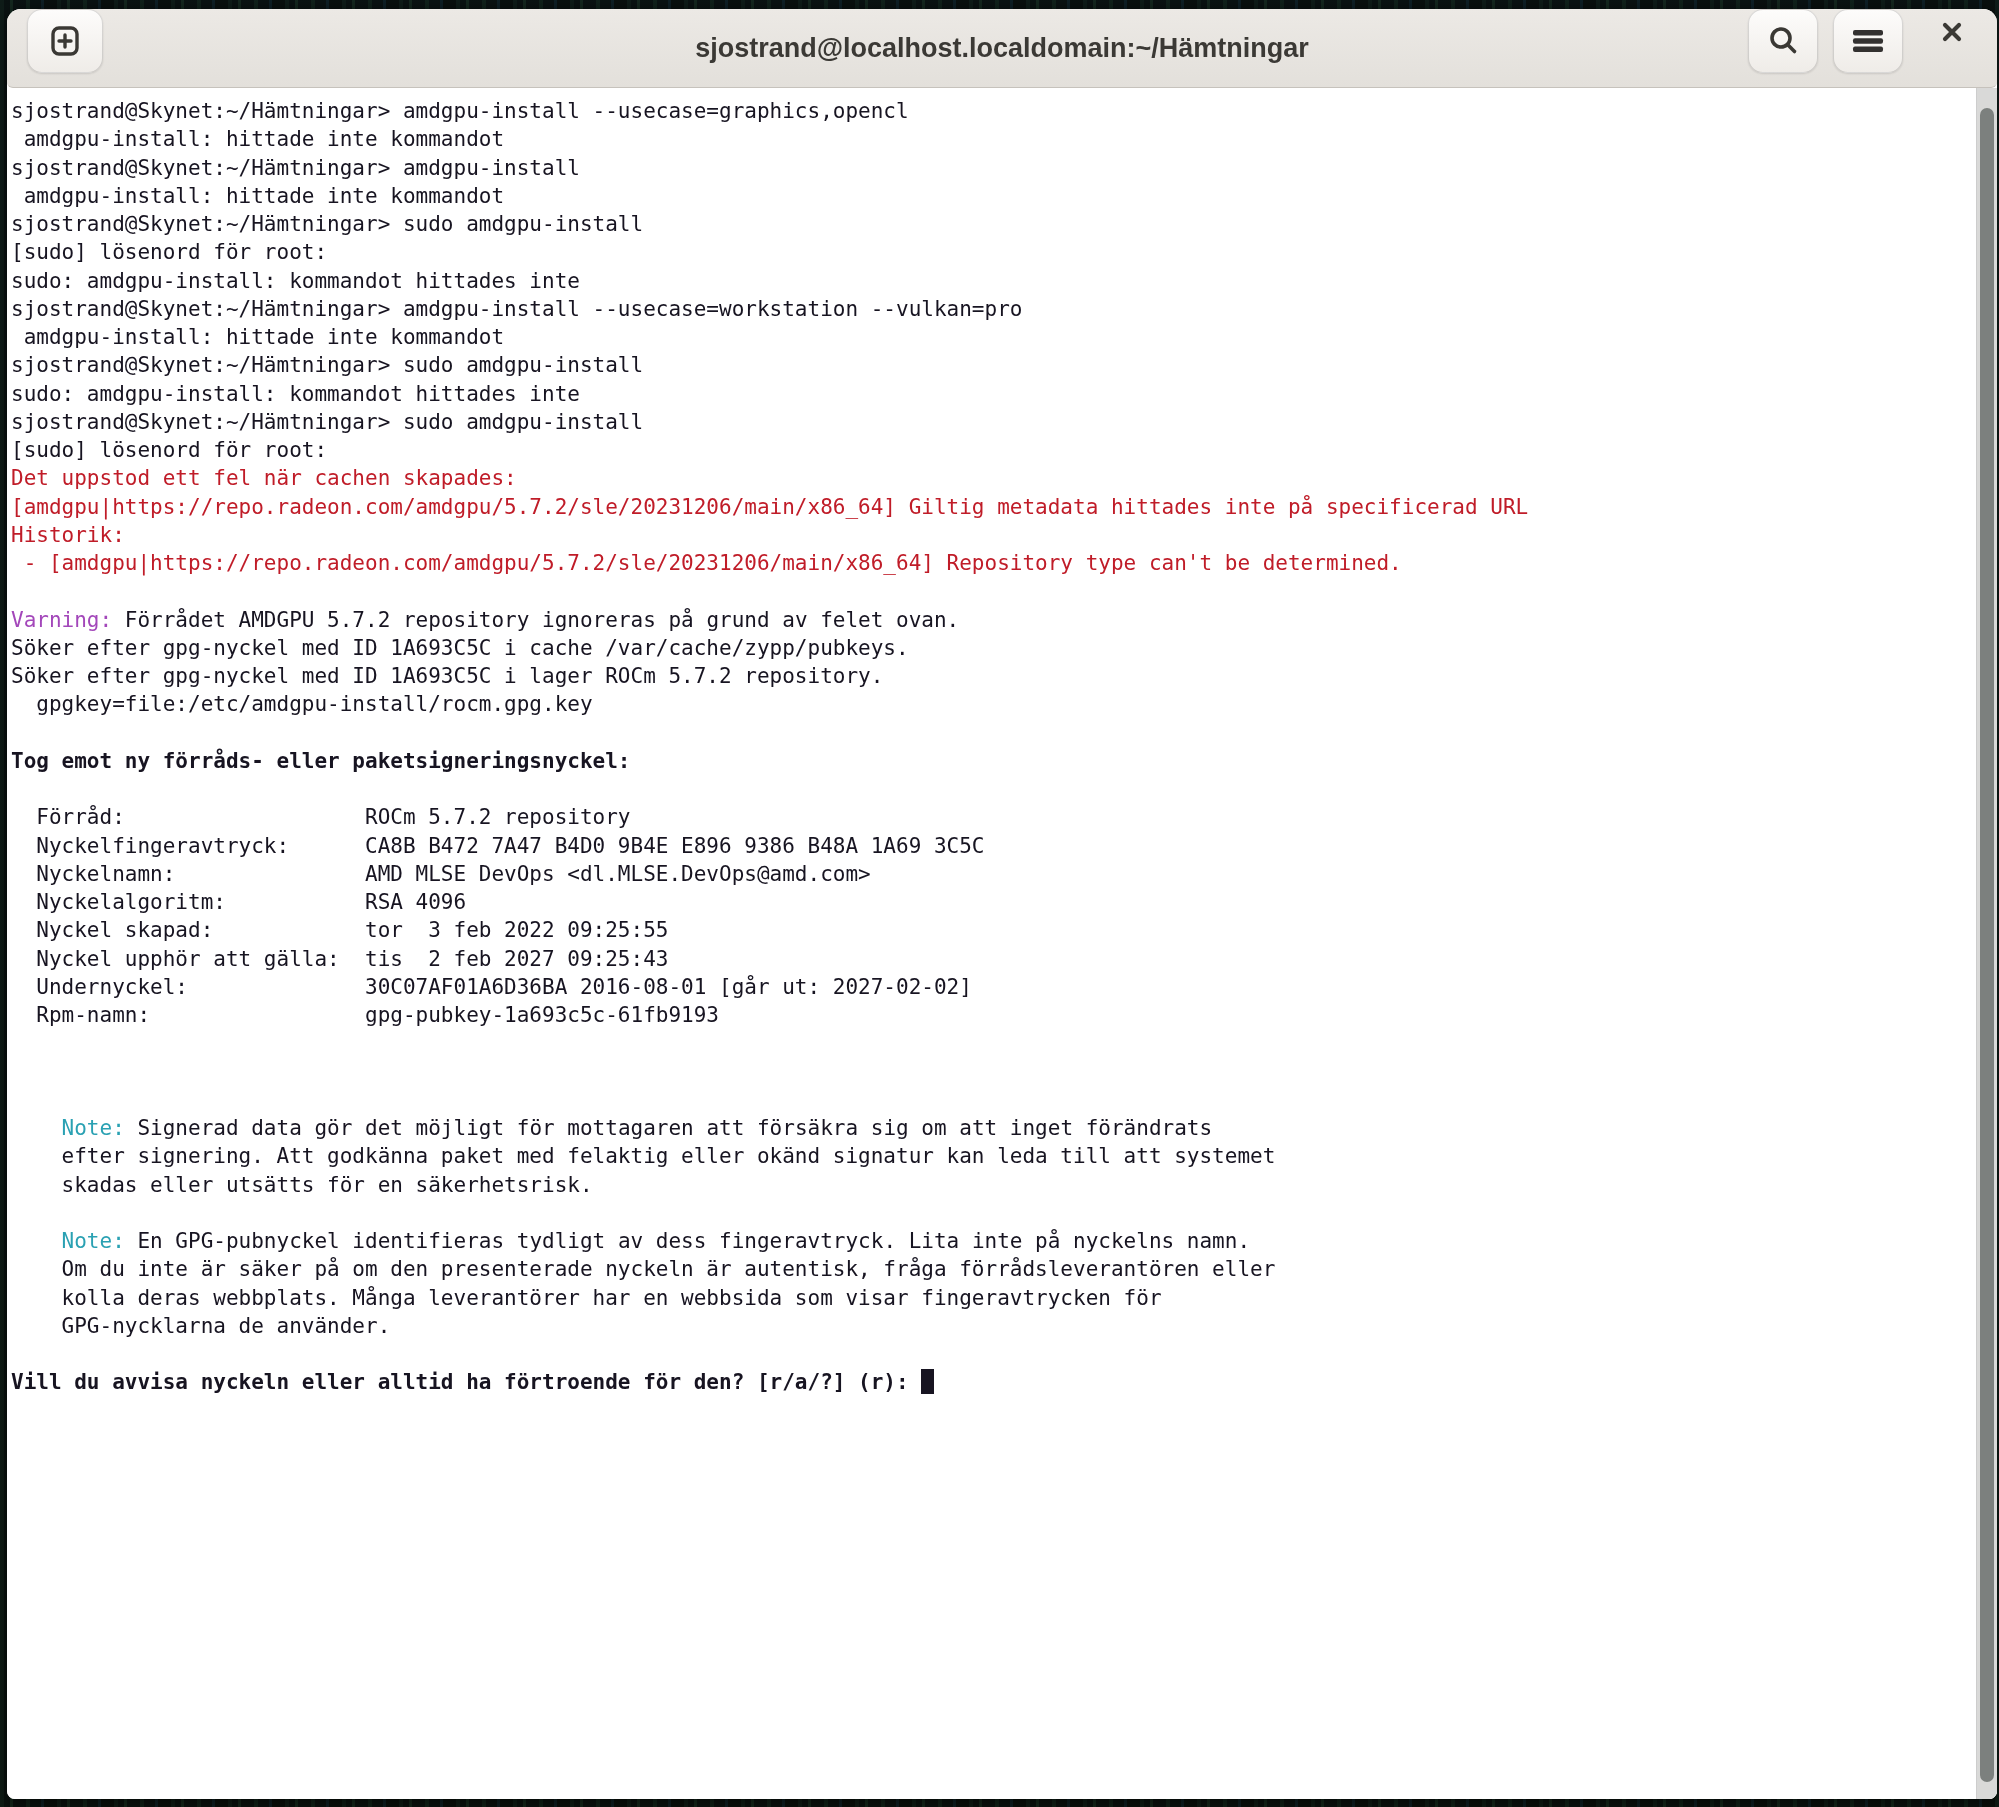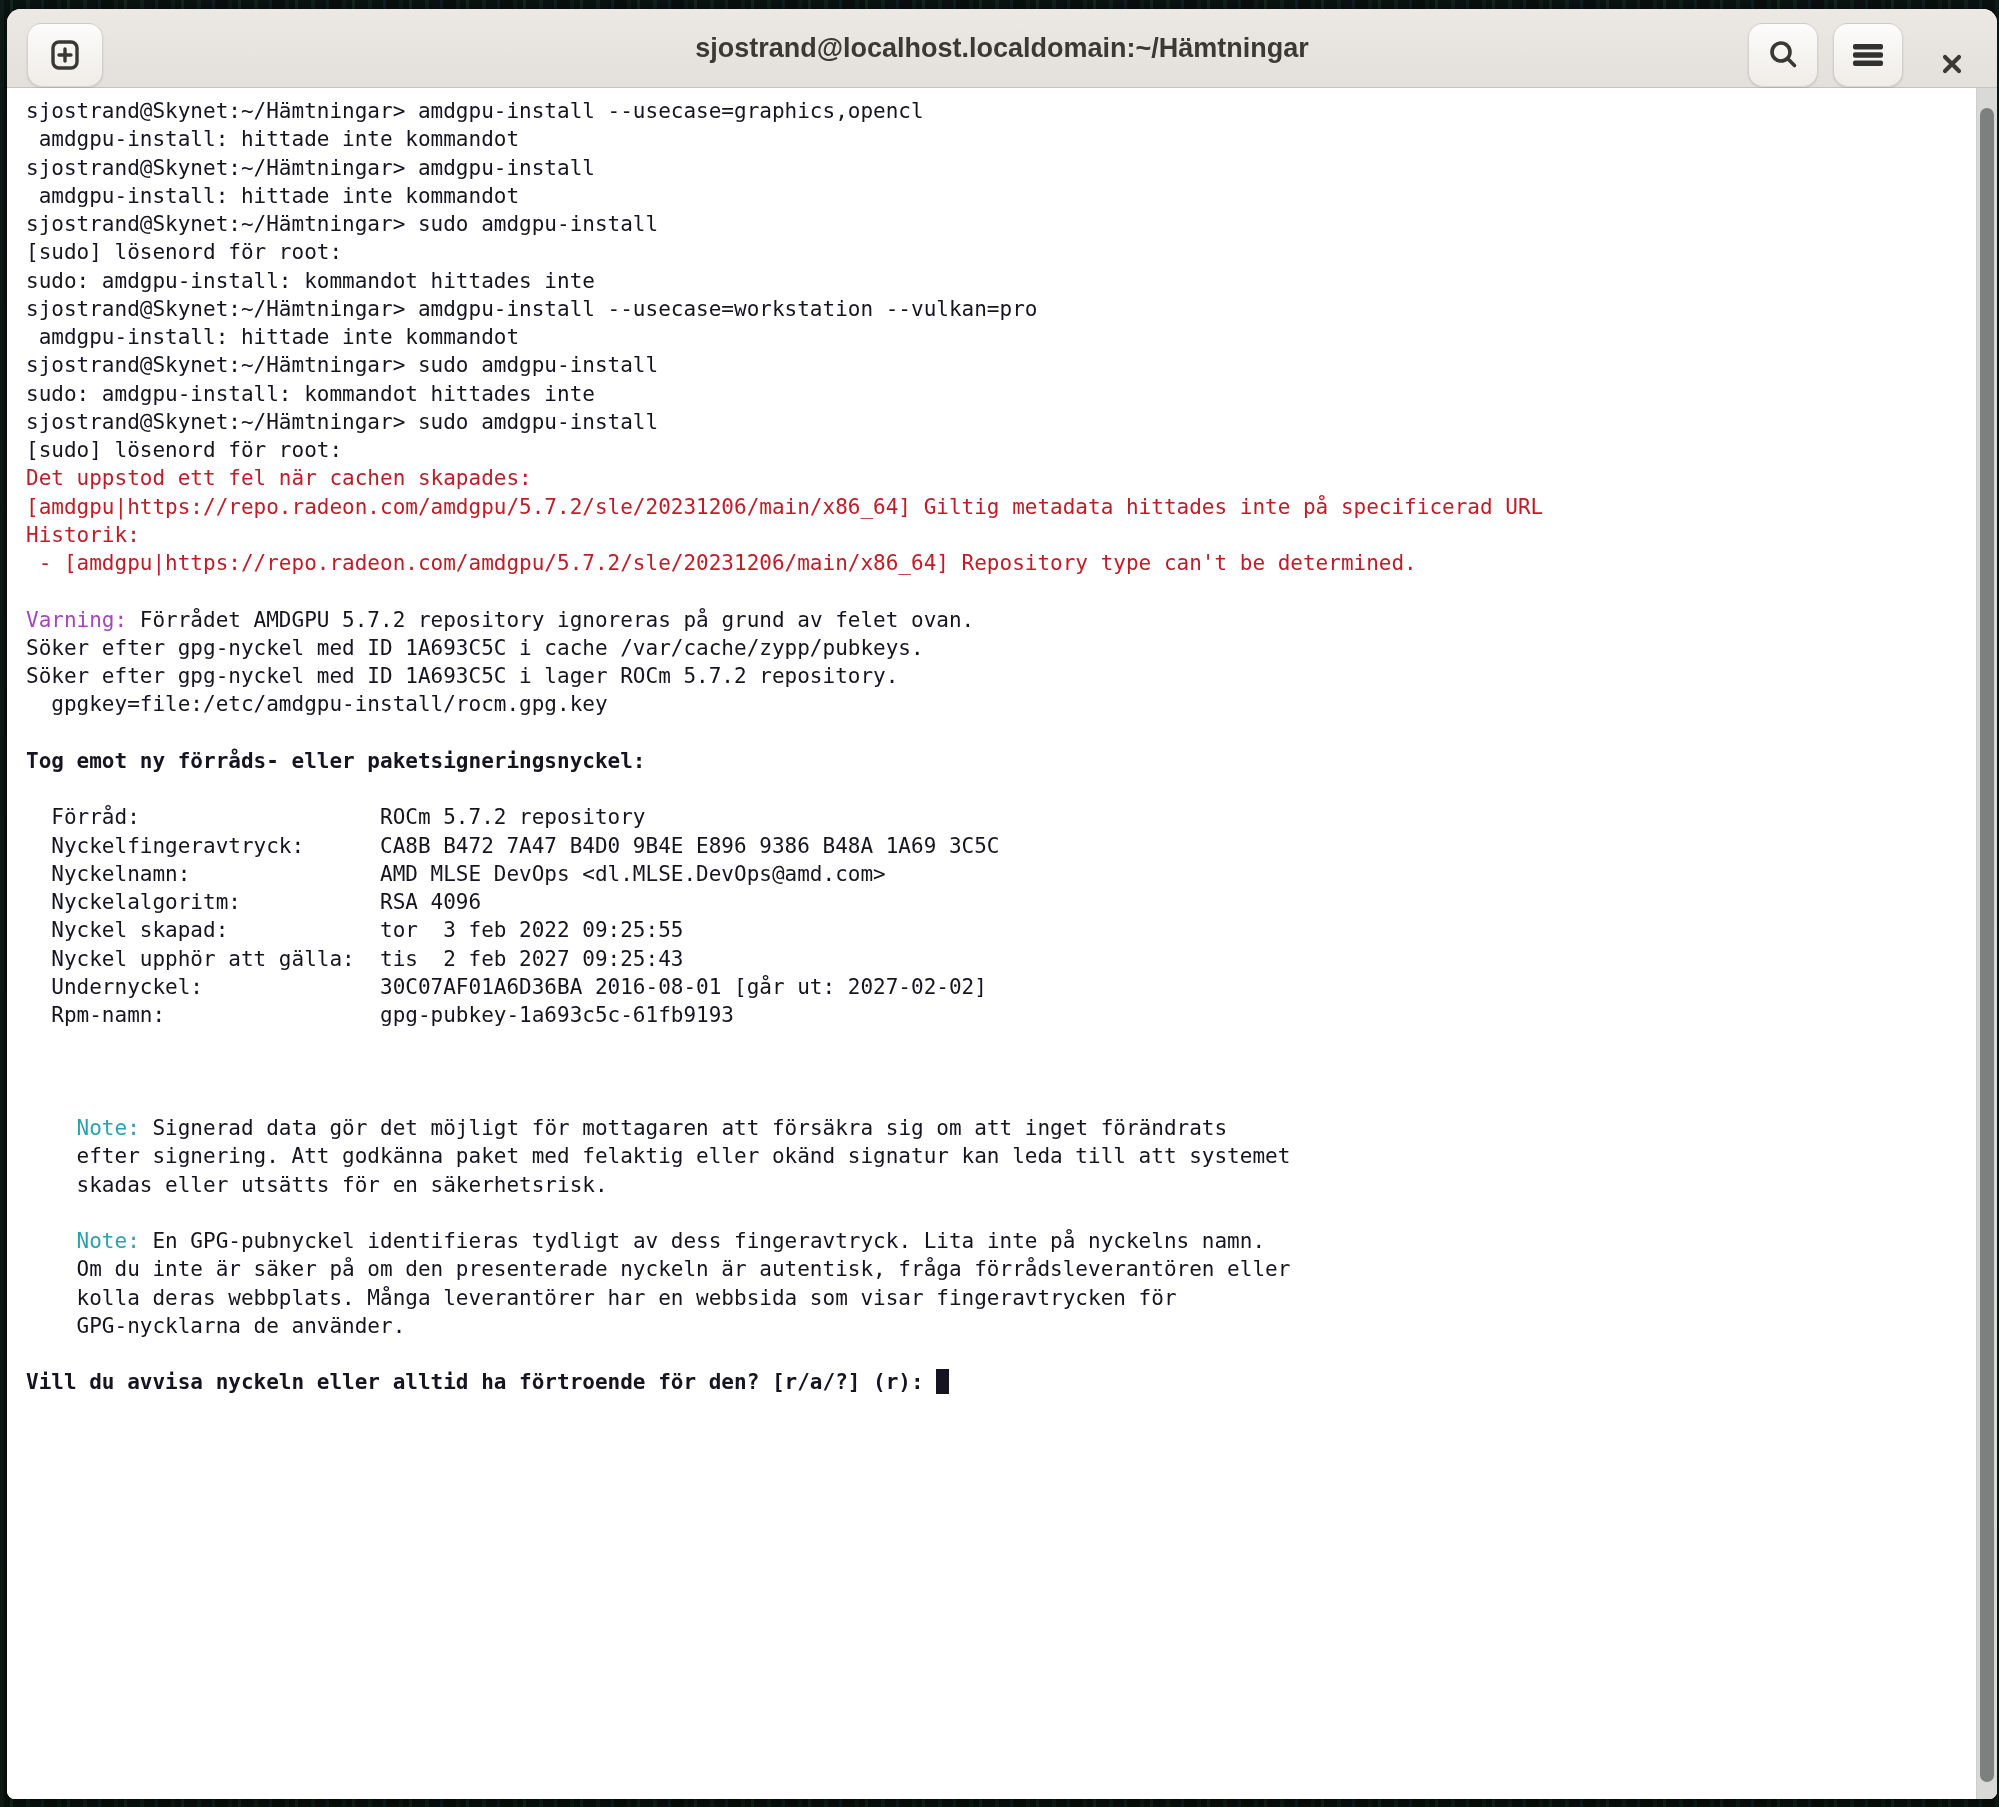--- a/index.html
+++ b/index.html
@@ -19,22 +19,22 @@
     border-radius:14px 14px 8px 8px;overflow:hidden;
     display:flex;flex-direction:column;
     box-shadow:0 2px 14px rgba(0,0,0,0.55);
     background:#ffffff;
   }
   .headerbar{
     height:79px;flex:0 0 79px;
     background:linear-gradient(#ece9e5,#e3e0db);
     border-bottom:1px solid #c6c2bc;
     position:relative;
-    display:flex;align-items:flex-end;
-    padding:0 20px;box-sizing:border-box;
+    display:flex;align-items:flex-start;
+    padding:0 20px;box-sizing:border-box;border-radius:6px;
   }
   .hb-btn{
     height:64px;border-radius:15px;
     background:linear-gradient(#fdfcfb,#efece8);
     border:1px solid rgba(0,0,0,0.14);
     box-shadow:0 1px 2px rgba(0,0,0,0.12);
     display:flex;align-items:center;justify-content:center;
     box-sizing:border-box;cursor:pointer;
   }
   .newtab-btn{width:76px;}
@@ -49,21 +49,21 @@
     position:absolute;left:0;right:0;top:0;bottom:0;
     display:flex;align-items:center;justify-content:center;
     font-weight:700;font-size:27px;color:#3b3935;
     pointer-events:none;white-space:nowrap;
   }
   .spacer{flex:1;}
   .terminal{
     flex:1;position:relative;background:#ffffff;overflow:hidden;
   }
   .term-output{
-    position:absolute;left:19px;top:9px;right:30px;
+    position:absolute;left:4px;top:9px;right:30px;
     font-family:"DejaVu Sans Mono","Liberation Mono",monospace;
     font-size:21px;line-height:28.25px;
     color:#171421;
     white-space:pre;
   }
   .tline{white-space:pre;height:28.25px;}
   .cursor{
     display:inline-block;width:13px;height:25px;
     background:#171421;vertical-align:middle;margin-top:-4px;
   }

